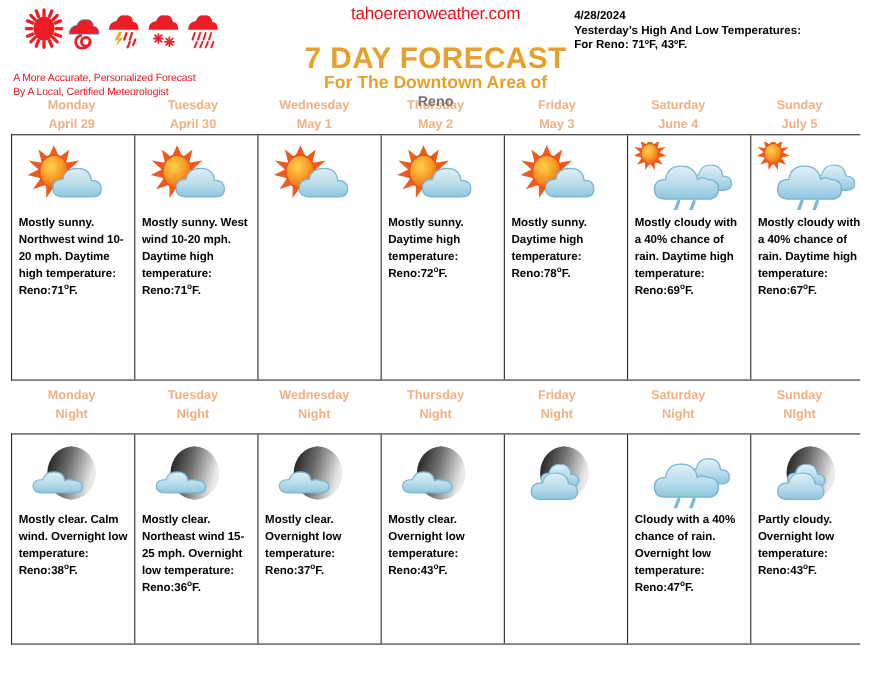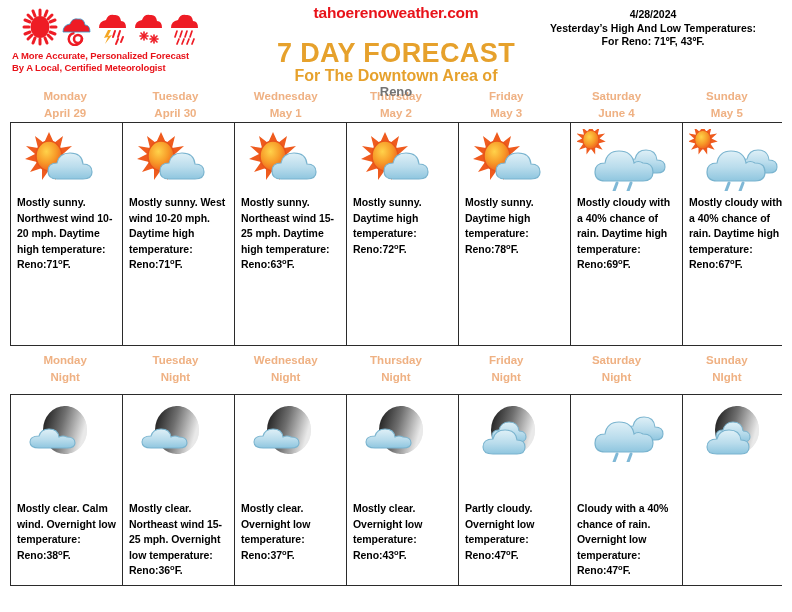--- a/index.html
+++ b/index.html
@@ -30,36 +30,36 @@
   .brand-icons {
     display: flex;
     align-items: flex-end;
     gap: 2px;
     height: 44px;
     padding-left: 10px;
   }
   .brand-tag {
     color: #e8131a;
     font-size: 9.5px;
-    font-weight: bold;
+    font-weight: normal;
     line-height: 12px;
-    margin-top: 0;
+    margin-top: 16px;
     letter-spacing: -0.1px;
   }
   .title-block {
     position: absolute;
     left: 246px;
     top: 4px;
     width: 300px;
     text-align: center;
   }
   .site-url {
     color: #e8131a;
     font-size: 15.5px;
-    font-weight: bold;
+    font-weight: normal;
     letter-spacing: -0.2px;
     line-height: 17px;
   }
   .main-title {
     color: #e6a12c;
     font-size: 27px;
     font-weight: bold;
     letter-spacing: 0.4px;
     line-height: 30px;
     margin-top: 17px;
@@ -74,21 +74,21 @@
     color: #737373;
     font-size: 13px;
     font-weight: bold;
     line-height: 16px;
   }
   .yesterday {
     position: absolute;
     right: 8px;
     top: 8px;
     width: 262px;
-    text-align: center;
+    text-align: left;
     color: #000;
     font-size: 10.5px;
     font-weight: bold;
     line-height: 13.5px;
   }
 
   
   .daylabels {
     display: flex;
     width: 772px;
@@ -117,21 +117,21 @@
   }
   .cell {
     flex: 1 1 0;
     border-right: 1.5px solid #2b2b2b;
     box-sizing: border-box;
     padding: 4px 5px 4px 6px;
     display: flex;
     flex-direction: column;
   }
   .row-day .cell { height: 222px; }
-  .row-night .cell { height: 190px; gap: 36px; }
+  .row-night .cell { height: 190px; }
 
   .icon-wrap {
     height: 66px;
     display: flex;
     align-items: center;
     justify-content: center;
     flex: 0 0 auto;
   }
   .row-night .icon-wrap { height: 64px; }
 
@@ -261,21 +261,21 @@
   </div>
 </div>
 
 <div class="daylabels" id="dayLabels">
     <div class="daylabel"><span>Monday</span><span class="l2">April 29</span></div>
     <div class="daylabel"><span>Tuesday</span><span class="l2">April 30</span></div>
     <div class="daylabel"><span>Wednesday</span><span class="l2">May 1</span></div>
     <div class="daylabel"><span>Thursday</span><span class="l2">May 2</span></div>
     <div class="daylabel"><span>Friday</span><span class="l2">May 3</span></div>
     <div class="daylabel"><span>Saturday</span><span class="l2">June 4</span></div>
-    <div class="daylabel"><span>Sunday</span><span class="l2">May 5</span></div>
+    <div class="daylabel"><span>Sunday</span><span class="l2">July 5</span></div>
   </div>
 
 <div class="row row-day" id="dayRow">
     <div class="cell">
       <div class="icon-wrap">
         <svg width="100" height="62" viewBox="0 0 100 62">
           <defs>
             <linearGradient id="gsun-behind-cloud-icon" x1="0" y1="0" x2="0" y2="1">
               <stop offset="0" stop-color="#dff0f7"></stop>
               <stop offset="0.55" stop-color="#b9dcec"></stop>
@@ -350,21 +350,20 @@
               <stop offset="1" stop-color="#e9e9e9"></stop>
             </linearGradient>
           </defs>
           <g transform="translate(32,27)">
             <path fill="#ef5b1e" d="M0,-24 L5,-13 L14,-20 L11,-8 L23,-10 L14,-2 L24,3 L12,6 L19,16 L7,12 L7,24 L0,14 L-7,24 L-7,12 L-19,16 L-12,6 L-24,3 L-14,-2 L-23,-10 L-11,-8 L-14,-20 L-5,-13 Z"></path>
             <ellipse cx="0" cy="0" rx="13" ry="15" fill="url(#ssun-behind-cloud-icon)" stroke="#e8541a" stroke-width="1.5"></ellipse>
           </g>
           <path d="M40,50 q-9,0 -9,-8 q0,-8 9,-8 q2,-10 13,-10 q12,0 13,11 q9,0 9,8 q0,7 -9,7 z" fill="url(#gsun-behind-cloud-icon)" stroke="#7ab4cf" stroke-width="1.2"></path>
         </svg>
       </div>
-      <div class="fc-text">Mostly sunny. Northeast wind 15-25 mph. Daytime high temperature: Reno:63<sup>o</sup>F.</div>
     </div>
     <div class="cell">
       <div class="icon-wrap">
         <svg width="100" height="62" viewBox="0 0 100 62">
           <defs>
             <linearGradient id="gsun-behind-cloud-icon" x1="0" y1="0" x2="0" y2="1">
               <stop offset="0" stop-color="#dff0f7"></stop>
               <stop offset="0.55" stop-color="#b9dcec"></stop>
               <stop offset="1" stop-color="#8fc6df"></stop>
             </linearGradient>
@@ -639,21 +638,20 @@
             </linearGradient>
           </defs>
           <g transform="translate(50,30)">
             <path d="M-4,-24 a24,24 0 1 1 0,48 a20,26 0 0 0 0,-48 z" fill="url(#mmoon-behind-clouds-icon)"></path>
             <ellipse cx="-2" cy="0" rx="22" ry="24" fill="url(#mmoon-behind-clouds-icon)"></ellipse>
           </g>
           <path d="M34,42 q-7,0 -7,-6 q0,-6 7,-6 q2,-8 10,-8 q9,0 10,9 q7,0 7,6 q0,5 -7,5 z" fill="url(#gmoon-behind-clouds-icon)" stroke="#7ab4cf" stroke-width="1"></path>
           <path d="M28,54 q-10,0 -10,-7 q0,-8 10,-8 q2,-9 12,-9 q11,0 12,10 q8,0 8,7 q0,7 -8,7 z" fill="url(#gmoon-behind-clouds-icon)" stroke="#7ab4cf" stroke-width="1.1"></path>
         </svg>
       </div>
-      <div class="fc-text">Partly cloudy. Overnight low temperature: Reno:47<sup>o</sup>F.</div>
     </div>
     <div class="cell">
       <div class="icon-wrap">
         <svg width="100" height="62" viewBox="0 0 100 62">
           <defs>
             <linearGradient id="gcloud-rain-icon" x1="0" y1="0" x2="0" y2="1">
               <stop offset="0" stop-color="#dff0f7"></stop>
               <stop offset="0.55" stop-color="#b9dcec"></stop>
               <stop offset="1" stop-color="#8fc6df"></stop>
             </linearGradient>
@@ -699,14 +697,15 @@
             </linearGradient>
           </defs>
           <g transform="translate(50,30)">
             <path d="M-4,-24 a24,24 0 1 1 0,48 a20,26 0 0 0 0,-48 z" fill="url(#mmoon-behind-clouds-icon)"></path>
             <ellipse cx="-2" cy="0" rx="22" ry="24" fill="url(#mmoon-behind-clouds-icon)"></ellipse>
           </g>
           <path d="M34,42 q-7,0 -7,-6 q0,-6 7,-6 q2,-8 10,-8 q9,0 10,9 q7,0 7,6 q0,5 -7,5 z" fill="url(#gmoon-behind-clouds-icon)" stroke="#7ab4cf" stroke-width="1"></path>
           <path d="M28,54 q-10,0 -10,-7 q0,-8 10,-8 q2,-9 12,-9 q11,0 12,10 q8,0 8,7 q0,7 -8,7 z" fill="url(#gmoon-behind-clouds-icon)" stroke="#7ab4cf" stroke-width="1.1"></path>
         </svg>
       </div>
+      <div class="fc-text">Partly cloudy. Overnight low temperature: Reno:43<sup>o</sup>F.</div>
     </div>
   </div>
 
 </body></html>

